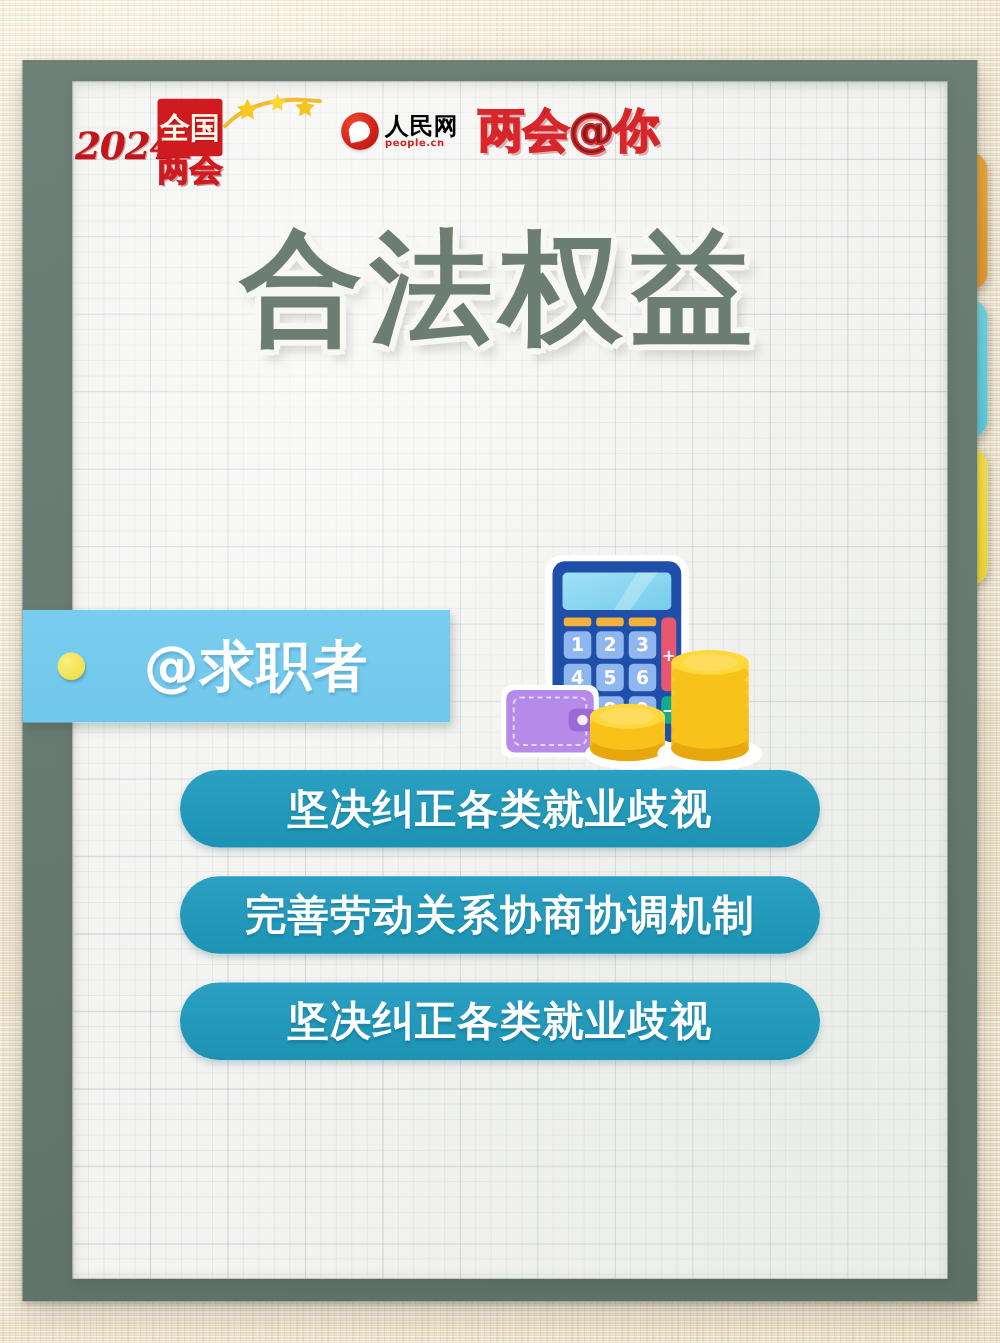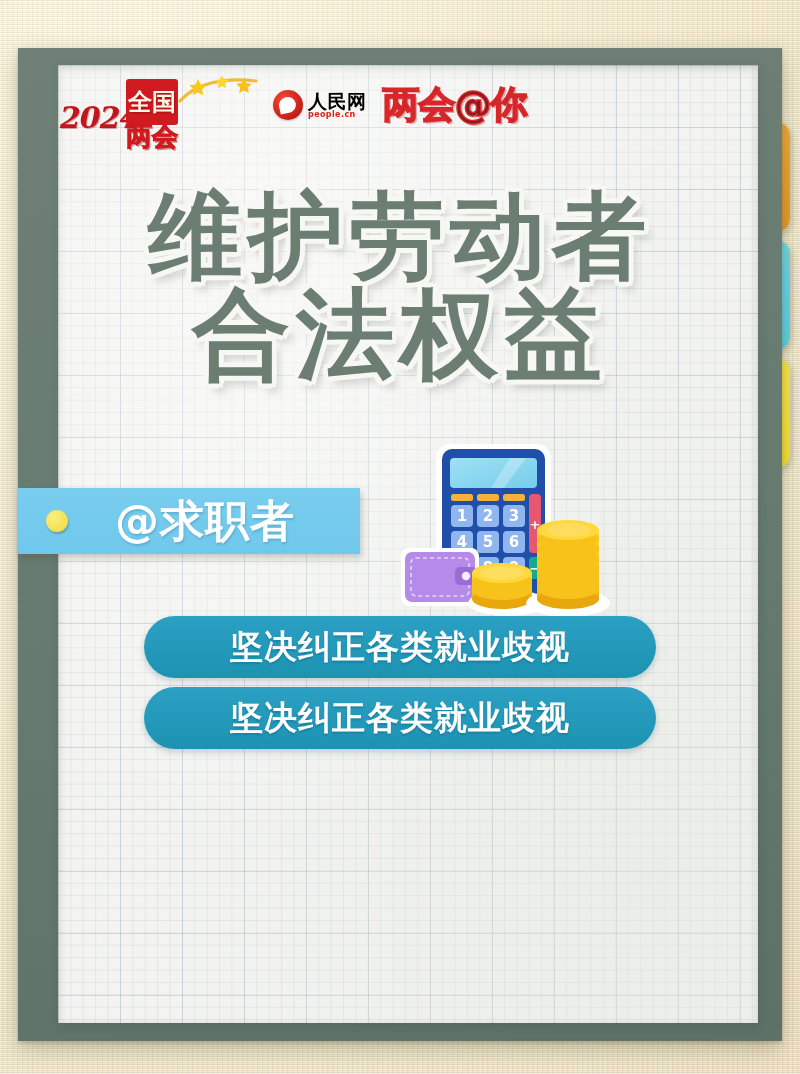--- a/index.html
+++ b/index.html
@@ -118,21 +118,21 @@
     font-family:"DejaVu Sans","Liberation Sans",sans-serif;
     text-shadow:
       -4px -4px 0 #f7f7f4, 4px -4px 0 #f7f7f4, -4px 4px 0 #f7f7f4, 4px 4px 0 #f7f7f4,
       0 -5px 0 #f7f7f4, 0 5px 0 #f7f7f4, -5px 0 0 #f7f7f4, 5px 0 0 #f7f7f4,
       6px 8px 9px rgba(90,95,85,.28);
   }
   #headline .ln2{ font-size:98px; margin-top:-6px; }
 
   
   #banner{
-    position:absolute; left:18px; top:488px; width:342px; height:66px; z-index:7;
+    position:absolute; left:18px; top:488px; width:342px; height:90px; z-index:7;
     background:linear-gradient(180deg,#79cdee 0%,#70c8ec 100%);
     box-shadow:2px 4px 7px rgba(60,70,60,.26);
     display:flex; align-items:center;
   }
   #banner .dot{
     width:22px;height:22px;border-radius:50%;
     background:radial-gradient(circle at 35% 32%,#fbef7e,#f2e04f 70%,#e2cc38);
     margin-left:28px; box-shadow:1px 2px 2px rgba(40,60,70,.30);
     flex:0 0 auto;
   }
@@ -141,21 +141,21 @@
     color:#ffffff; font-size:44px; font-weight:900; letter-spacing:1px;
     text-shadow:1px 2px 2px rgba(60,130,165,.35);
   }
 
   
   #illus{ position:absolute; left:398px; top:438px; width:222px; height:180px; z-index:6; }
 
   
   #pills{ position:absolute; left:144px; top:616px; width:512px; z-index:6; }
   .pill{
-    height:62px; margin-bottom:9px; border-radius:34px;
+    height:62px; margin-bottom:23px; border-radius:34px;
     background:linear-gradient(180deg,#2ba0c2 0%,#1d93b4 100%);
     display:flex; align-items:center; justify-content:center;
     box-shadow:0 3px 6px rgba(40,90,110,.25);
   }
   .pill span{
     color:#ffffff; font-size:33px; font-weight:900; letter-spacing:1px;
     text-shadow:0 2px 2px rgba(15,90,115,.35);
     white-space:nowrap;
   }
 </style>
@@ -193,21 +193,20 @@
     <div class="pp-txt">
       <span class="pp-cn">人民网</span>
       <span class="pp-en">people.cn</span>
     </div>
   </div>
 
   <div class="lh-title">两会@你</div>
 </div>
 
 <div id="headline">
-  <div class="ln ln1">维护劳动者</div>
   <div class="ln ln2">合法权益</div>
 </div>
 
 <div id="banner">
   <div class="dot"></div>
   <div class="btxt">@求职者</div>
 </div>
 
 <svg id="illus" viewBox="0 0 222 180">
   <defs>
@@ -297,15 +296,18 @@
       <ellipse cx="170" cy="92" rx="22" ry="7" fill="#fde07c" opacity=".55"></ellipse>
     </g>
   </g>
 </svg>
 
 <div id="pills">
   <div class="pill">
     <span>坚决纠正各类就业歧视</span>
   </div>
   <div class="pill">
+    <span>完善劳动关系协商协调机制</span>
+  </div>
+  <div class="pill">
     <span>坚决纠正各类就业歧视</span>
   </div>
 </div>
 
 </body></html>

